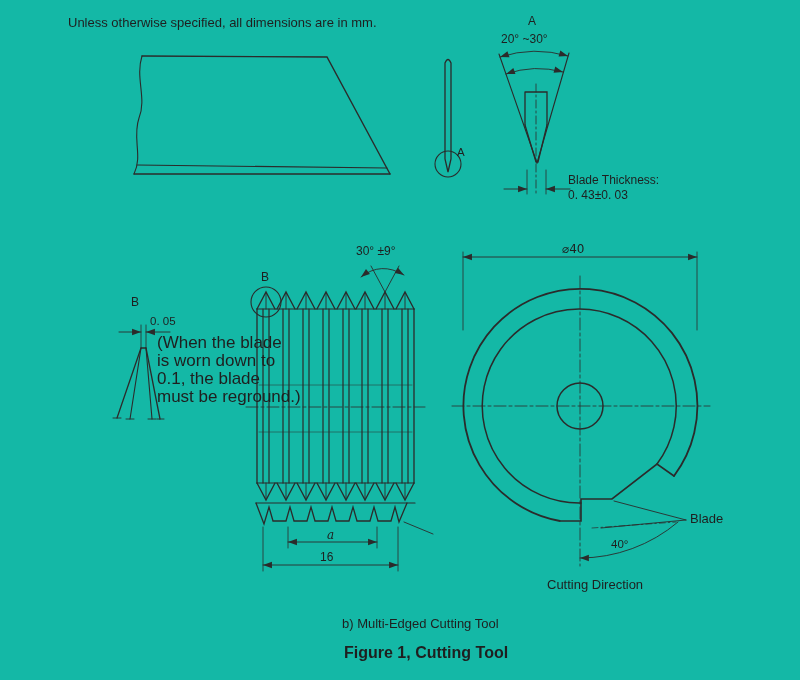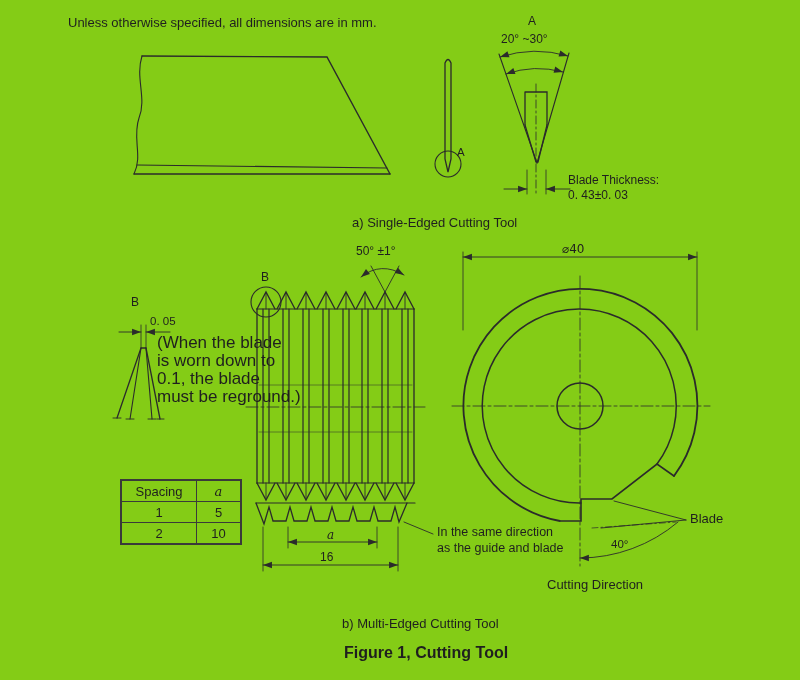--- a/index.html
+++ b/index.html
@@ -1,16 +1,16 @@
 <!DOCTYPE html>
 <html><head>
 <meta charset="utf-8">
 <style>
   html,body{margin:0;padding:0;background:#fff;}
-  .canvas{position:relative;width:800px;height:680px;background:#84cc16;overflow:hidden;
+  .canvas{position:relative;width:800px;height:680px;background:#14b8a6;overflow:hidden;
           font-family:"Liberation Sans",sans-serif;color:#1f1f1f;}
   .art{position:absolute;left:0;top:0;}
   .txt{position:absolute;white-space:pre-line;line-height:15px;font-size:12px;color:#1f1f1f;}
   .t13{font-size:13px;}
   .t12{font-size:12px;}
   .t11{font-size:11.5px;}
   .note{font-size:17px;line-height:18px;}
   .note2{font-size:12.5px;line-height:16px;}
   .cap{font-size:13px;}
   .figcap{font-size:16px;font-weight:bold;}
@@ -121,55 +121,34 @@
     </g>
   </svg>
 
   <div class="txt t13" style="left:68px;top:15px;">Unless otherwise specified, all dimensions are in mm.</div>
 
   <div class="txt t12" style="left:528px;top:14px;">A</div>
   <div class="txt t12" style="left:501px;top:32px;">20° ~30°</div>
   <div class="txt t11" style="left:457px;top:145px;">A</div>
   <div class="txt t12" style="left:568px;top:173px;line-height:14.5px;">Blade Thickness:
 0. 43±0. 03</div>
-  <div class="txt cap" style="left:352px;top:215px;">a) Single-Edged Cutting Tool</div>
 
   <div class="txt t12" style="left:131px;top:295px;">B</div>
   <div class="txt t11" style="left:150px;top:314px;">0. 05</div>
   <div class="txt note" style="left:157px;top:334px;">(When the blade
 is worn down to
 0.1, the blade
 must be reground.)</div>
   <div class="txt t12" style="left:261px;top:270px;">B</div>
-  <div class="txt t12" style="left:356px;top:244px;">50° ±1°</div>
+  <div class="txt t12" style="left:356px;top:244px;">30° ±9°</div>
   <div class="txt t12 ital" style="left:327px;top:528px;">a</div>
   <div class="txt t12" style="left:320px;top:550px;">16</div>
-  <div class="txt note2" style="left:437px;top:524px;">In the same direction
-as the guide and blade</div>
 
   <div class="txt t12 dia" style="left:562px;top:242px;">⌀40</div>
   <div class="txt t13" style="left:690px;top:511px;">Blade</div>
   <div class="txt t11" style="left:611px;top:537px;">40°</div>
   <div class="txt t13" style="left:547px;top:569px;margin-top:8px;">Cutting Direction</div>
 
   <div class="txt cap" style="left:342px;top:616px;">b) Multi-Edged Cutting Tool</div>
   <div class="txt figcap" style="left:344px;top:645px;">Figure 1, Cutting Tool</div>
 
-  <table class="spec-table">
-    <thead>
-      <tr>
-        <th class="c1">Spacing</th>
-        <th class="c2 ital">a</th>
-      </tr>
-    </thead>
-    <tbody>
-      <tr>
-        <td>1</td>
-        <td>5</td>
-      </tr>
-      <tr>
-        <td>2</td>
-        <td>10</td>
-      </tr>
-    </tbody>
-  </table>
 
 </div>
 
 </body></html>

